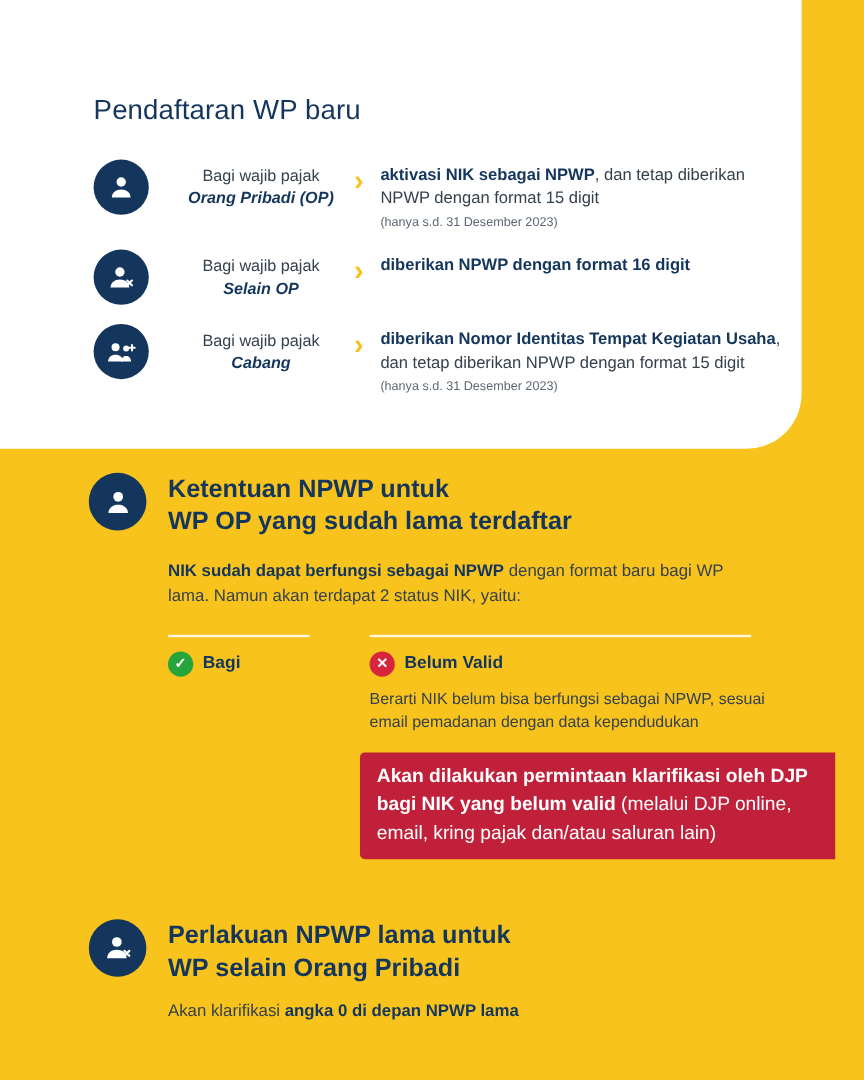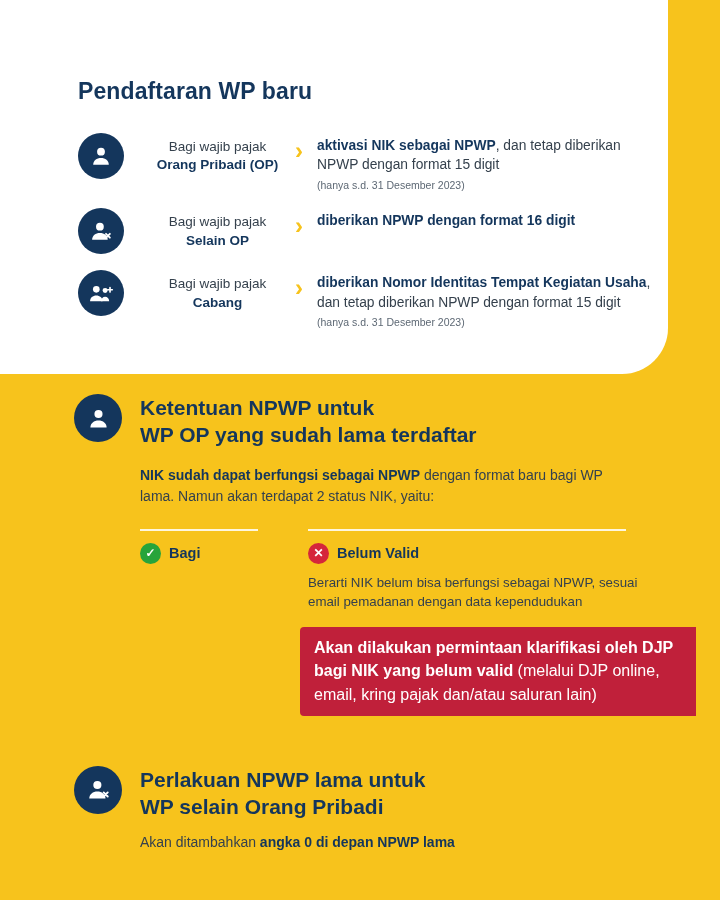--- a/index.html
+++ b/index.html
@@ -24,21 +24,21 @@
     width: 668px;
     height: 374px;
     background: #ffffff;
     border-bottom-right-radius: 46px;
   }
   .top-card .inner {
     padding: 78px 0 0 78px;
   }
   .card-title {
     font-size: 23px;
-    font-weight: bold;
+    font-weight: normal;
     color: #14365c;
     letter-spacing: 0.1px;
     margin-bottom: 28px;
   }
 
   .row {
     display: flex;
     align-items: flex-start;
     margin-bottom: 16px;
   }
@@ -56,20 +56,21 @@
     flex: 0 0 155px;
     font-size: 13.5px;
     line-height: 1.35;
     color: #35414d;
     padding-top: 5px;
     text-align: center;
   }
   .row .leftlabel b {
     color: #14365c;
     font-size: 13.5px;
+    font-style: italic;
   }
   .chev {
     flex: 0 0 auto;
     width: 22px;
     padding-top: 6px;
     color: #f7c31c;
     font-size: 24px;
     font-weight: bold;
     line-height: 1;
   }
@@ -308,18 +309,18 @@
             <path d="M3.8 20c0-3.8 3.2-6.2 7.2-6.2s7.2 2.4 7.2 6.2z" fill="#ffffff"></path>
             <path d="M16.6 14.6l3.6 3.6M20.2 14.6l-3.6 3.6" stroke="#ffffff" stroke-width="1.7" stroke-linecap="round"></path>
           </svg>
         </div>
         <div class="head-title">
           <span>Perlakuan NPWP lama untuk</span><br>
           <span>WP selain Orang Pribadi</span>
         </div>
       </div>
       <div class="body-text2">
-        <span>Akan ditambahkan </span><b>angka 0 di depan NPWP lama</b>
+        <span>Akan klarifikasi </span><b>angka 0 di depan NPWP lama</b>
       </div>
     </div>
 
   </div>
 </div>
 
 </body></html>

